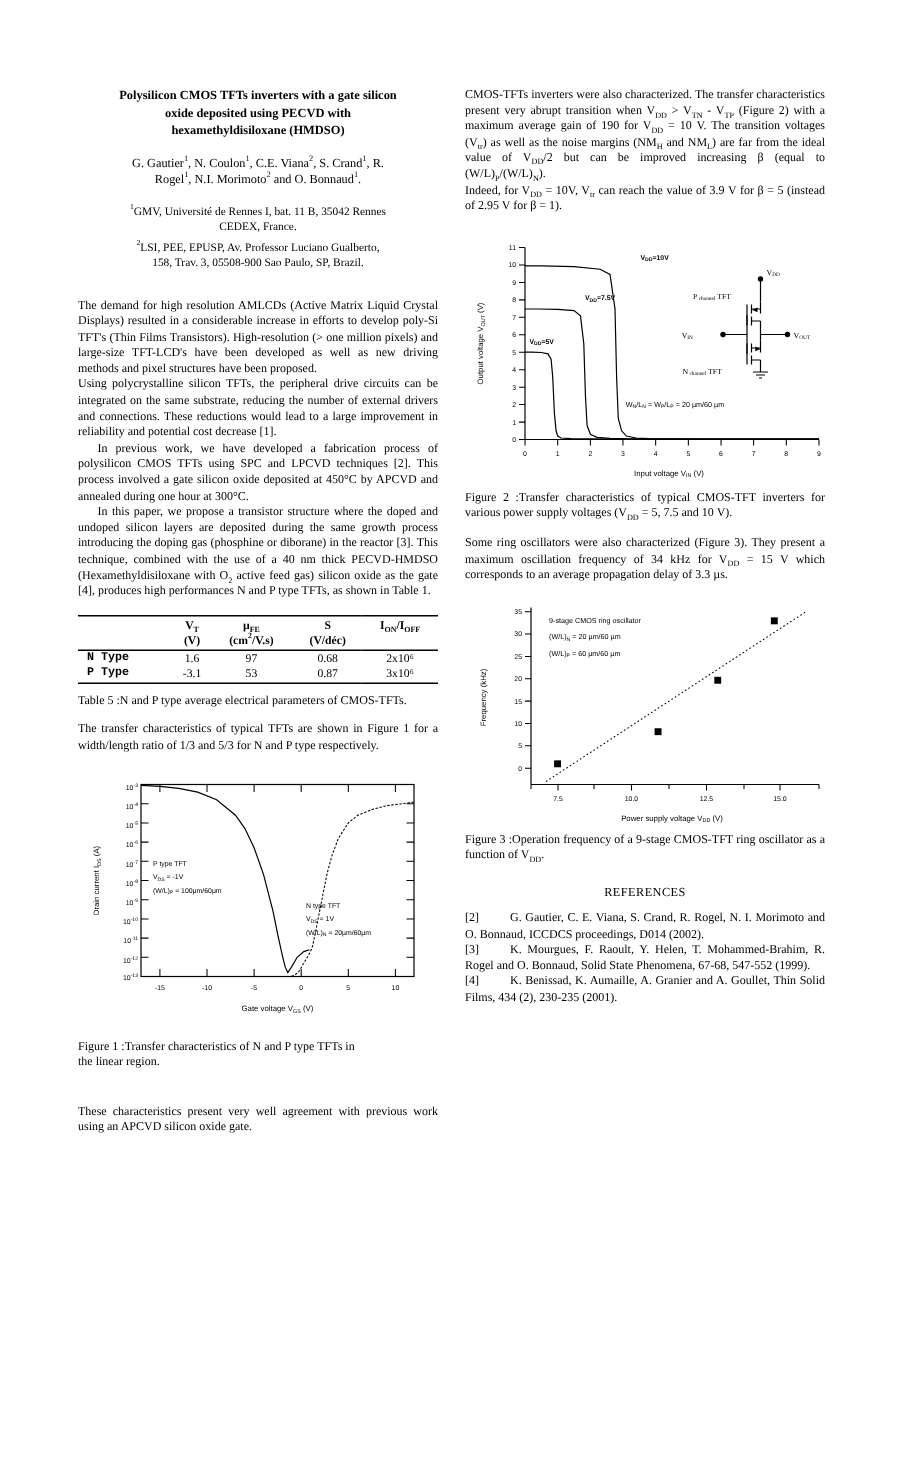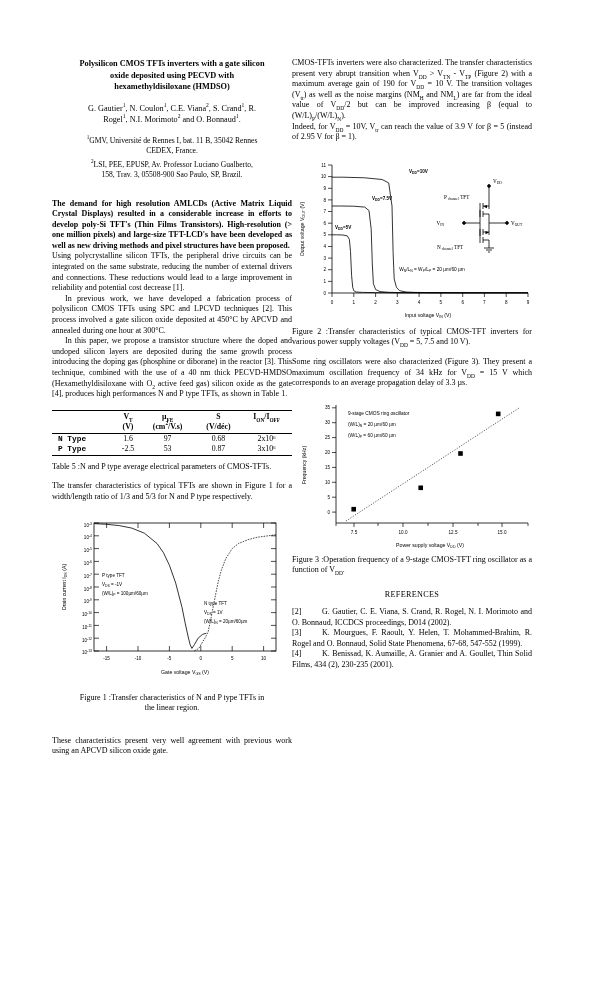--- a/index.html
+++ b/index.html
@@ -10,21 +10,21 @@
     font-family:"Liberation Serif", serif;
     color:#000;
     position:relative;
     overflow:hidden;
   }
   .page {
     position:absolute; left:0; top:0; width:600px; height:988px;
     background:#fff;
     padding:58px 52px 0 52px;
   }
-  .columns { display:flex; gap:0; }
+  .columns { display:flex; gap:18px; }
   .col { width:240px; }
 
   .title {
     font-weight:bold; font-size:8.3px; line-height:11.5px;
     text-align:center; margin:0 0 10px 0;
   }
   .authors {
     font-size:8.2px; line-height:11.5px; text-align:center; margin:0 0 10px 0;
   }
   .affil {
@@ -45,21 +45,21 @@
     width:100%; border-collapse:collapse; margin:10px 0 6px 0;
     font-size:7.8px;
   }
   table.params th, table.params td { text-align:center; padding:0.5px 0; }
   table.params thead tr.top th { border-top:1.1px solid #000; padding-top:1.5px;}
   table.params thead tr.unit th { border-bottom:1.1px solid #000; padding-bottom:1.5px;}
   table.params th { font-weight:bold; }
   table.params td.rowlabel { font-weight:bold; text-align:left; padding-left:6px;font-family:Liberation Mono, monospace; }
   table.params tbody tr:last-child td { border-bottom:1.1px solid #000; padding-bottom:1.5px;margin-left:44px;}
   .caption { font-size:8.0px; line-height:10.6px; text-align:justify; margin:4px 0 0 0; }
-  .caption.ctr { text-align:center; }
+  .caption.ctr { }
 
   
   .figbox { margin:10px 0 0 0; position:relative; }
   svg { display:block; }
   .ax-label { font-family:"Liberation Sans", sans-serif; font-size:5.2px; fill:#000; }
   .ax-tick  { font-family:"Liberation Sans", sans-serif; font-size:4.6px; fill:#000; }
   .annot    { font-family:"Liberation Sans", sans-serif; font-size:4.6px; fill:#000; }
   .annot-b  { font-family:"Liberation Sans", sans-serif; font-size:4.8px; fill:#000; }
   .ser-lbl  { font-family:"Liberation Sans", sans-serif; font-size:4.6px; fill:#000; font-weight:bold;}
   .circ-lbl { font-family:"Liberation Serif", serif; font-size:5.2px; fill:#000; }
@@ -88,21 +88,21 @@
         Rogel<sup>1</sup>, N.I. Morimoto<sup>2</sup> and O. Bonnaud<sup>1</sup>.
       </div>
 
       <div class="affil" style="margin-top:9px;">
         <sup>1</sup>GMV, Université de Rennes I, bat. 11 B, 35042 Rennes<br>CEDEX, France.
       </div>
       <div class="affil">
         <sup>2</sup>LSI, PEE, EPUSP, Av. Professor Luciano Gualberto,<br>158, Trav. 3, 05508-900 Sao Paulo, SP, Brazil.
       </div>
 
-      <p class="body gap" style="margin-top:18px;font-weight:bold;">The demand for high resolution AMLCDs (Active Matrix Liquid Crystal Displays) resulted in a considerable increase in efforts to develop poly-Si TFT's (Thin Films Transistors). High-resolution (&gt; one million pixels) and large-size TFT-LCD's have been developed as well as new driving methods and pixel structures have been proposed.</p>
+      <p class="body gap" style="margin-top:18px;">The demand for high resolution AMLCDs (Active Matrix Liquid Crystal Displays) resulted in a considerable increase in efforts to develop poly-Si TFT's (Thin Films Transistors). High-resolution (&gt; one million pixels) and large-size TFT-LCD's have been developed as well as new driving methods and pixel structures have been proposed.</p>
       <p class="body">Using polycrystalline silicon TFTs, the peripheral drive circuits can be integrated on the same substrate, reducing the number of external drivers and connections. These reductions would lead to a large improvement in reliability and potential cost decrease [1].</p>
       <p class="body ind">In previous work, we have developed a fabrication process of polysilicon CMOS TFTs using SPC and LPCVD techniques [2]. This process involved a gate silicon oxide deposited at 450°C by APCVD and annealed during one hour at 300°C.</p>
       <p class="body ind">In this paper, we propose a transistor structure where the doped and undoped silicon layers are deposited during the same growth process introducing the doping gas (phosphine or diborane) in the reactor [3]. This technique, combined with the use of a 40 nm thick PECVD-HMDSO (Hexamethyldisiloxane with O<sub>2</sub> active feed gas) silicon oxide as the gate [4], produces high performances N and P type TFTs, as shown in Table 1.</p>
 
       <table class="params">
         <thead>
           <tr class="top">
             <th></th>
             <th>V<sub>T</sub></th>
             <th>µ<sub>FE</sub></th>
@@ -120,21 +120,21 @@
         <tbody>
           <tr>
             <td class="rowlabel">N Type</td>
             <td>1.6</td>
             <td>97</td>
             <td>0.68</td>
             <td>2x10⁶</td>
           </tr>
           <tr>
             <td class="rowlabel">P Type</td>
-            <td>-2.5</td>
+            <td>-3.1</td>
             <td>53</td>
             <td>0.87</td>
             <td>3x10⁶</td>
           </tr>
         </tbody>
       </table>
 
       <p class="caption">Table 5 :N and P type average electrical parameters of CMOS-TFTs.</p>
 
       <p class="body" style="margin-top:9px;">The transfer characteristics of typical TFTs are shown in Figure 1 for a width/length ratio of 1/3 and 5/3 for N and P type respectively.</p>

